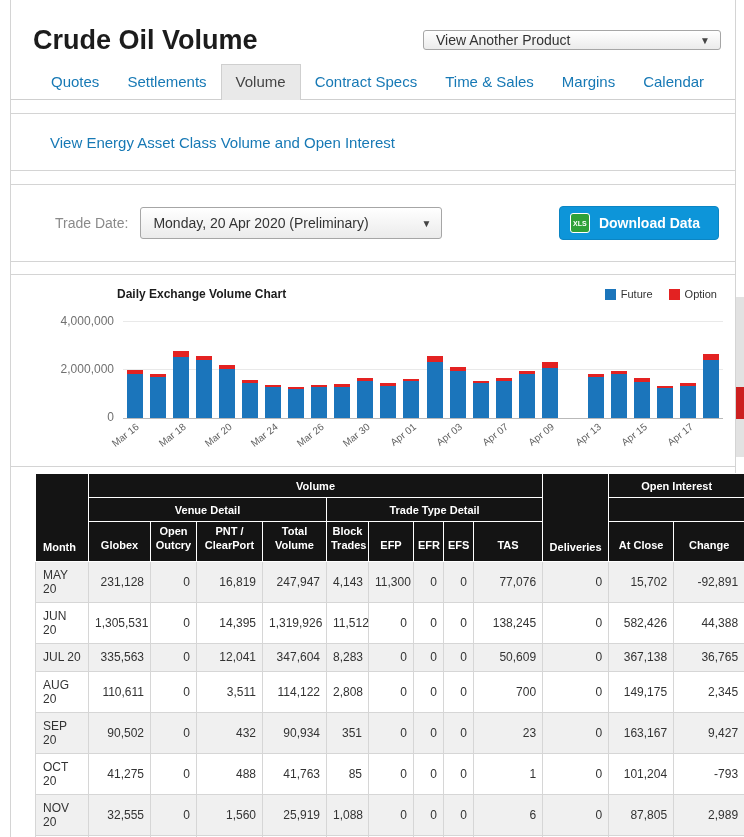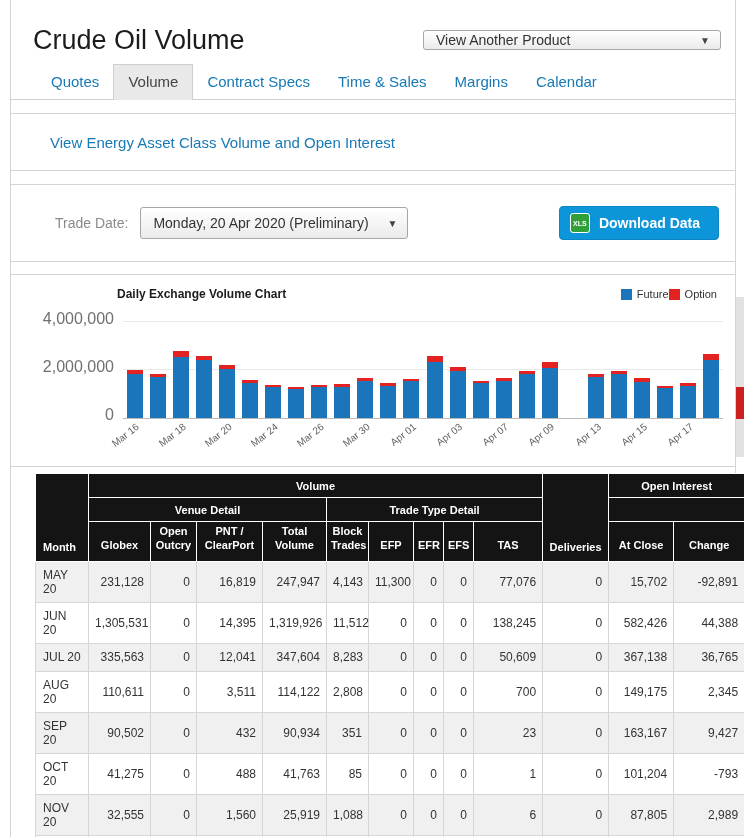--- a/index.html
+++ b/index.html
@@ -8,21 +8,21 @@
     width:744px; height:837px; overflow:hidden; position:relative;
     font-family:"Liberation Sans", sans-serif; color:#333;
   }
   .page {
     position:absolute; left:10px; top:0; width:726px; height:837px;
     border-left:1px solid #d4d4d4; border-right:1px solid #d4d4d4;
     background:#fff;
   }
   
   .header-row { display:flex; justify-content:space-between; align-items:center; padding:24px 14px 6px 22px; }
-  .page-title { font-size:27px; font-weight:400; color:#1c1c1c; line-height:32px; }
+  .page-title { font-size:27px; font-weight:700; color:#1c1c1c; line-height:32px; }
   .select {
     border:1px solid #a6a6a6; border-radius:3px;
     background:linear-gradient(#ffffff,#ebebeb);
     height:20px; display:flex; align-items:center; justify-content:space-between;
     padding:0 10px 0 12px; font-size:14px; color:#333; cursor:pointer;
   }
   .product-select { width:298px; }
   .caret { font-size:10px; color:#444; margin-left:10px; }
   
   .tabs { display:flex; align-items:flex-end; border-bottom:1px solid #cfcfcf; padding-left:26px; height:38px; }
@@ -30,42 +30,42 @@
   .tab.active {
     background:#e9e9e9; color:#444;
     border:1px solid #cfcfcf; border-bottom:none; margin-bottom:-1px; padding-bottom:10px;
   }
   
   .panel { border-top:1px solid #d4d4d4; border-bottom:1px solid #d4d4d4; margin-top:13px; background:#fff; }
   .link-panel { height:58px; display:flex; align-items:center; padding-left:39px; }
   .asset-link { color:#1779b5; font-size:15px; text-decoration:none; cursor:pointer; }
   .trade-panel { height:78px; display:flex; align-items:center; padding:0 16px 0 44px; margin-top:13px; }
   .trade-label { font-size:14px; color:#8a8a8a; margin-right:12px; }
-  .date-select { width:268px; height:32px; }
+  .date-select { width:302px; height:32px; }
   .download-btn {
     margin-left:auto; background:#0d95d9; border:1px solid #0b85c3; border-radius:4px;
     height:34px; display:flex; align-items:center; gap:9px; padding:0 18px 0 10px; cursor:pointer;
   }
   .download-label { color:#fff; font-weight:700; font-size:14px; }
   .xls-icon {
     width:20px; height:20px; background:#2fa138; border-radius:3px; border:1px solid #fff;
     color:#fff; font-size:7px; font-weight:700; display:flex; align-items:center; justify-content:center;
   }
   
   .chart-panel { height:193px; padding-top:12px; margin-top:12px; }
   .chart-head { display:flex; align-items:center; padding:0 18px 0 106px; }
   .chart-title { font-size:12px; font-weight:700; color:#1c1c1c; }
-  .legend { margin-left:auto; display:flex; align-items:center; }
+  .legend { margin-left:auto; display:flex; align-items:center; gap:16px; }
   .legend-item { display:flex; align-items:center; gap:5px; font-size:11px; color:#333; }
   .legend-swatch { width:11px; height:11px; display:inline-block; }
   .chart-body { position:relative; margin:14px 12px 0 112px; }
   .plot { position:relative; height:104px; border-bottom:1px solid #b9b9b9; display:flex; align-items:flex-end; }
   .gridline { position:absolute; left:0; right:0; height:1px; background:#e9e9e9; }
   .gl-4m { bottom:96px; } .gl-2m { bottom:48px; }
-  .ylabel { position:absolute; right:100%; padding-right:9px; font-size:16px; color:#707070; white-space:nowrap; }
+  .ylabel { position:absolute; right:100%; padding-right:9px; font-size:12px; color:#707070; white-space:nowrap; }
   .yl-4m { bottom:90px; } .yl-2m { bottom:42px; } .yl-0 { bottom:-6px; }
   .slot { flex:1 1 0; position:relative; height:100%; display:flex; align-items:flex-end; justify-content:center; }
   .bar { width:16px; display:flex; flex-direction:column; justify-content:flex-end; }
   .tick {
     position:absolute; top:calc(100% + 3px); right:50%;
     transform:rotate(-38deg); transform-origin:100% 0%;
     font-size:10px; color:#606060; white-space:nowrap;
   }
   
   .table-wrap { margin:6px 0 0 24px; }
@@ -91,20 +91,21 @@
   <div class="header-row">
     <h1 class="page-title">Crude Oil Volume</h1>
     <div class="select product-select">
       <span>View Another Product</span>
       <span class="caret">▼</span>
     </div>
   </div>
 
   <nav class="tabs">
       <a class="tab">Quotes</a>
+      <a class="tab">Settlements</a>
       <a class="tab active">Volume</a>
       <a class="tab">Contract Specs</a>
       <a class="tab">Time &amp; Sales</a>
       <a class="tab">Margins</a>
       <a class="tab">Calendar</a>
     </nav>
 
   <div class="panel link-panel">
     <a class="asset-link">View Energy Asset Class Volume and Open Interest</a>
   </div>

